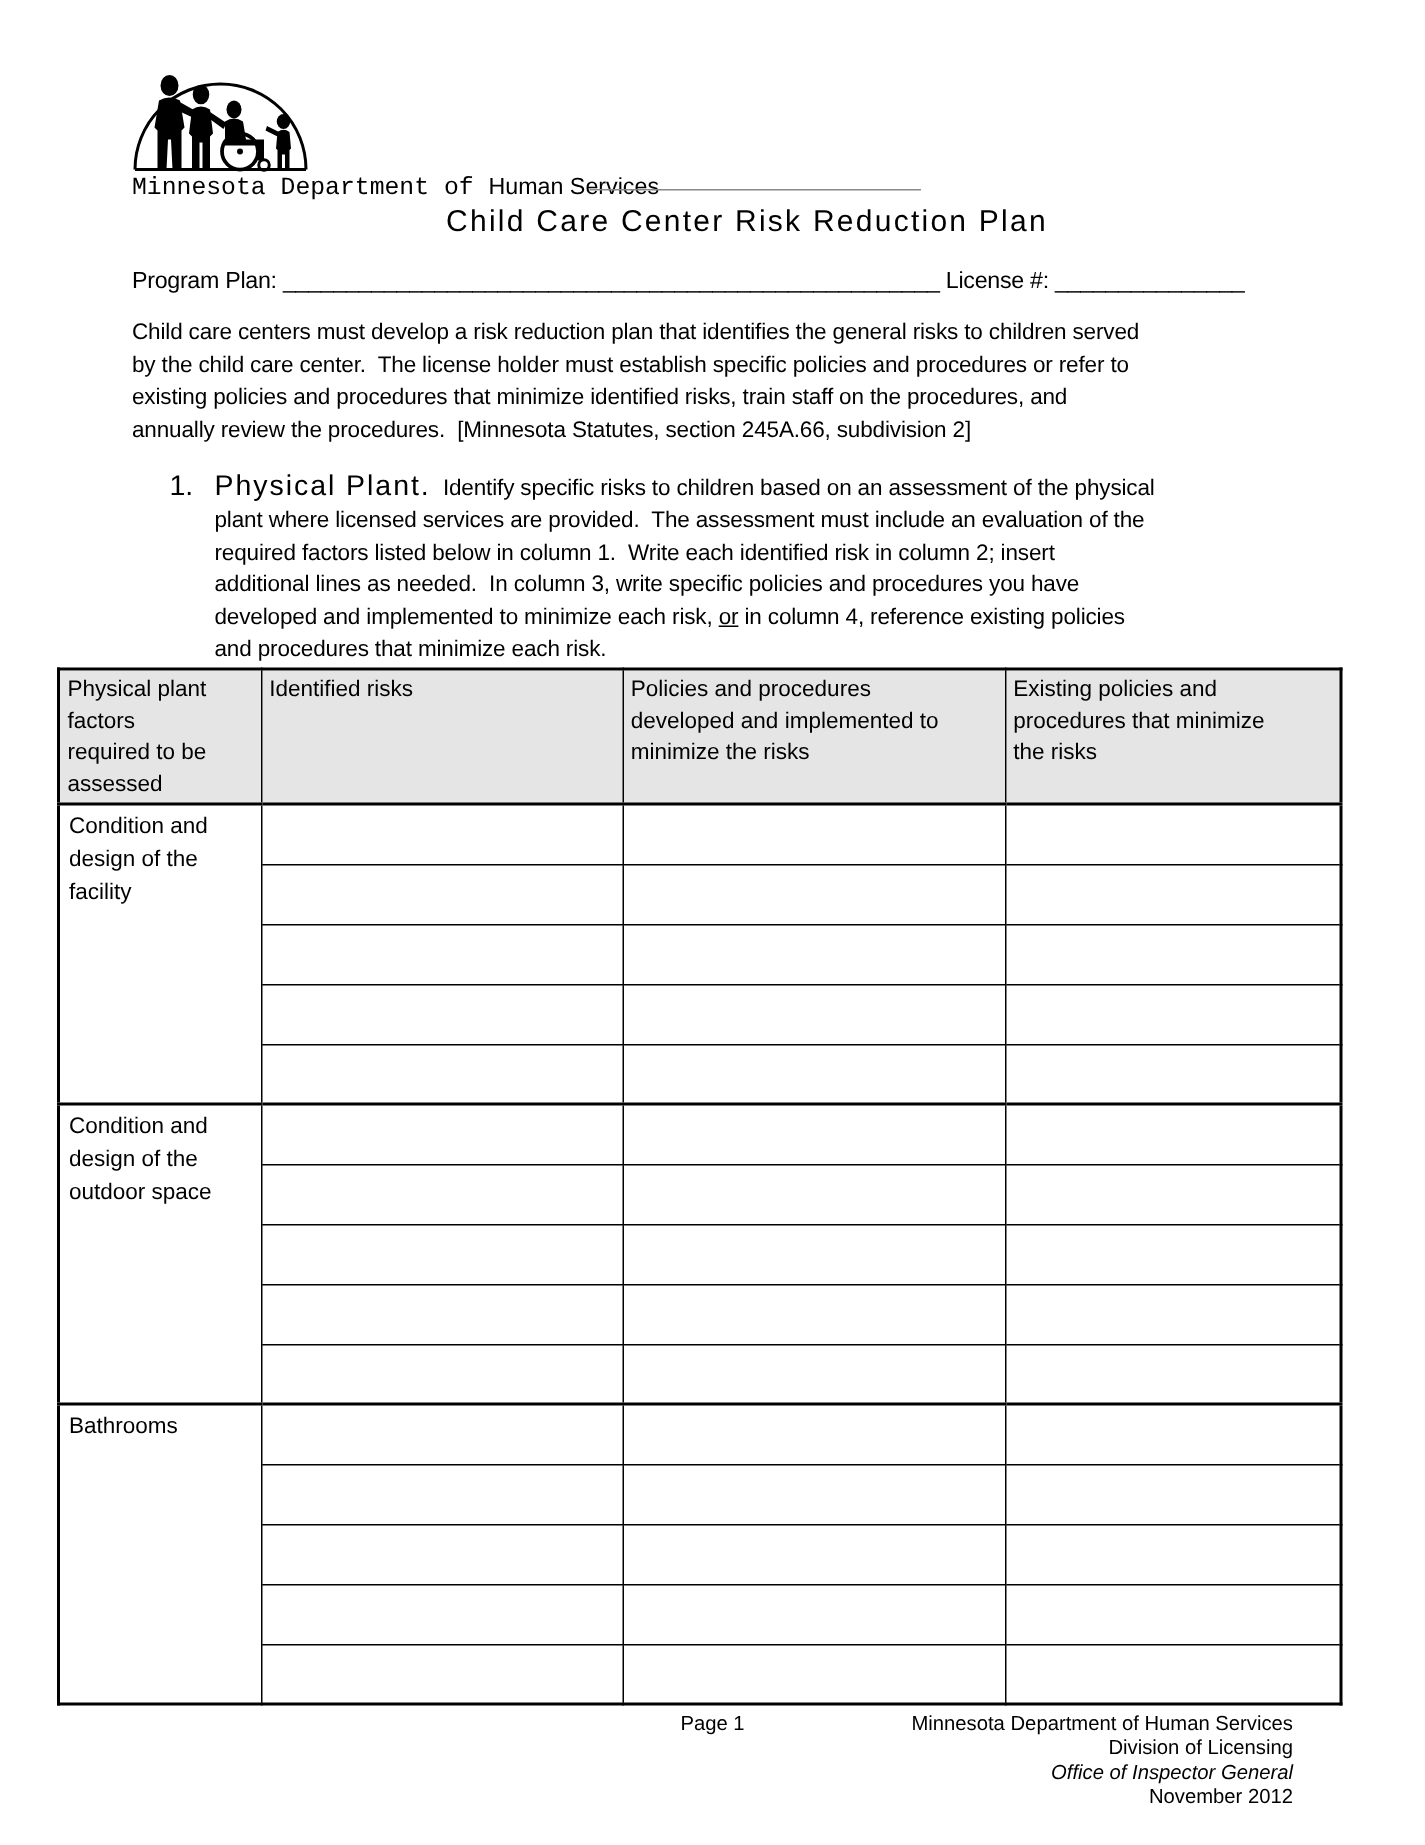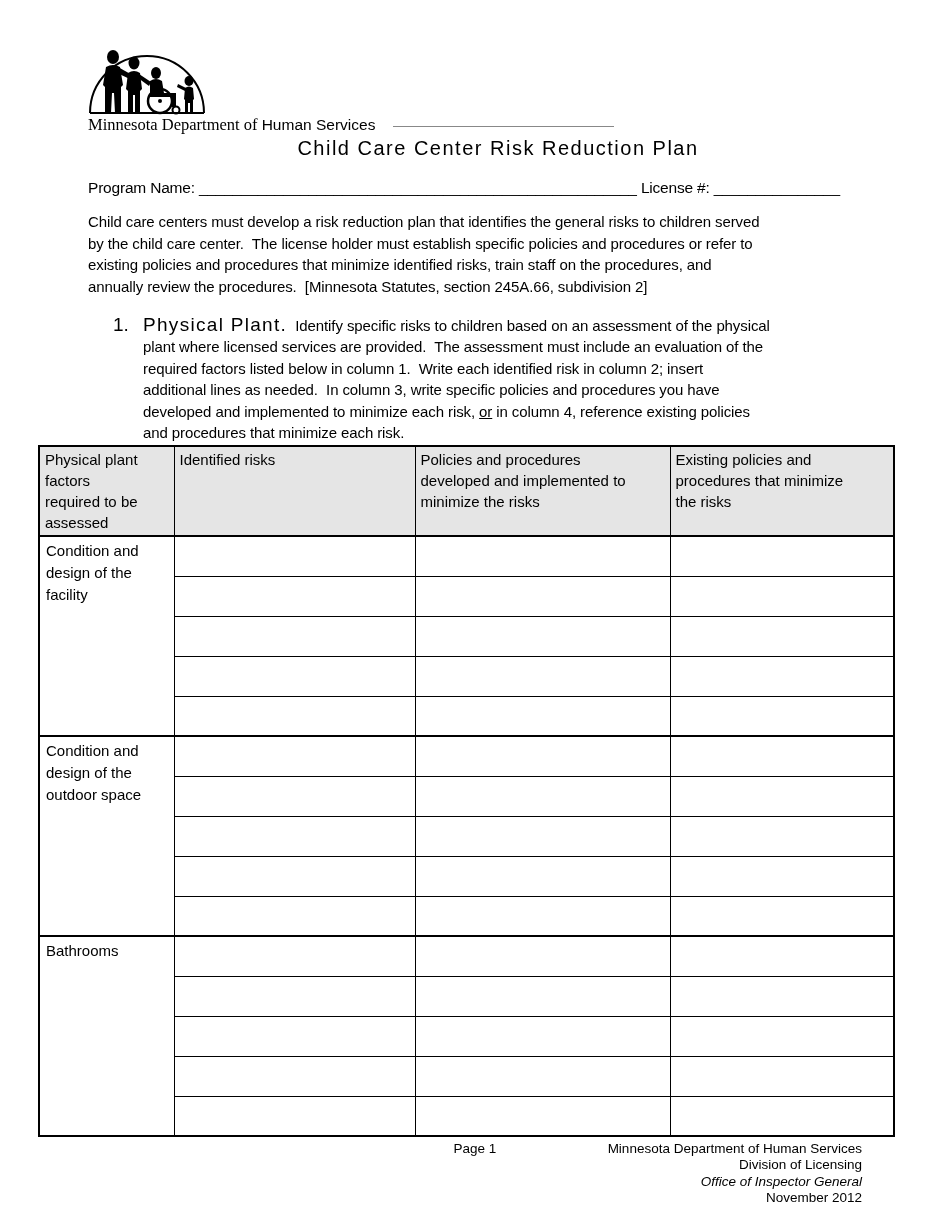--- a/index.html
+++ b/index.html
@@ -13,21 +13,21 @@
     background:#ffffff;
     color:#000;
     font-family:"Liberation Sans",sans-serif;
     overflow:hidden;
   }
   
   .logo{position:absolute;left:88px;top:46px;width:118px;height:70px;}
   .agency-line{
     position:absolute;left:88px;top:115px;white-space:nowrap;
   }
-  .agency-serif{font-family:Liberation Serif, serif;font-size:16.5px;}
+  .agency-serif{font-family:Liberation Mono, monospace;font-size:16.5px;}
   .agency-bold{font-family:"Liberation Sans",sans-serif;font-weight:normal;font-size:15.5px;}
   .agency-rule{
     position:absolute;left:393px;top:126px;width:221px;height:1px;
     background:var(--rule);
   }
   
   .doc-title{
     position:absolute;left:0;top:137px;width:950px;
     text-align:center;font-size:20px;letter-spacing:1.5px;margin-left:23px;
   }
@@ -121,21 +121,21 @@
   </svg>
 
   <div class="agency-line">
     <span class="agency-serif">Minnesota Department of </span><span class="agency-bold">Human Services</span>
   </div>
   <div class="agency-rule"></div>
 
   <div class="doc-title">Child Care Center Risk Reduction Plan</div>
 
   <div class="program-line">
-    <span>Program Name:</span>
+    <span>Program Plan:</span>
     <span>____________________________________________________</span>
     <span>License #:</span>
     <span>_______________</span>
   </div>
 
   <div class="intro">Child care centers must develop a risk reduction plan that identifies the general risks to children served
 by the child care center.  The license holder must establish specific policies and procedures or refer to
 existing policies and procedures that minimize identified risks, train staff on the procedures, and
 annually review the procedures.  [Minnesota Statutes, section 245A.66, subdivision 2]</div>
 

